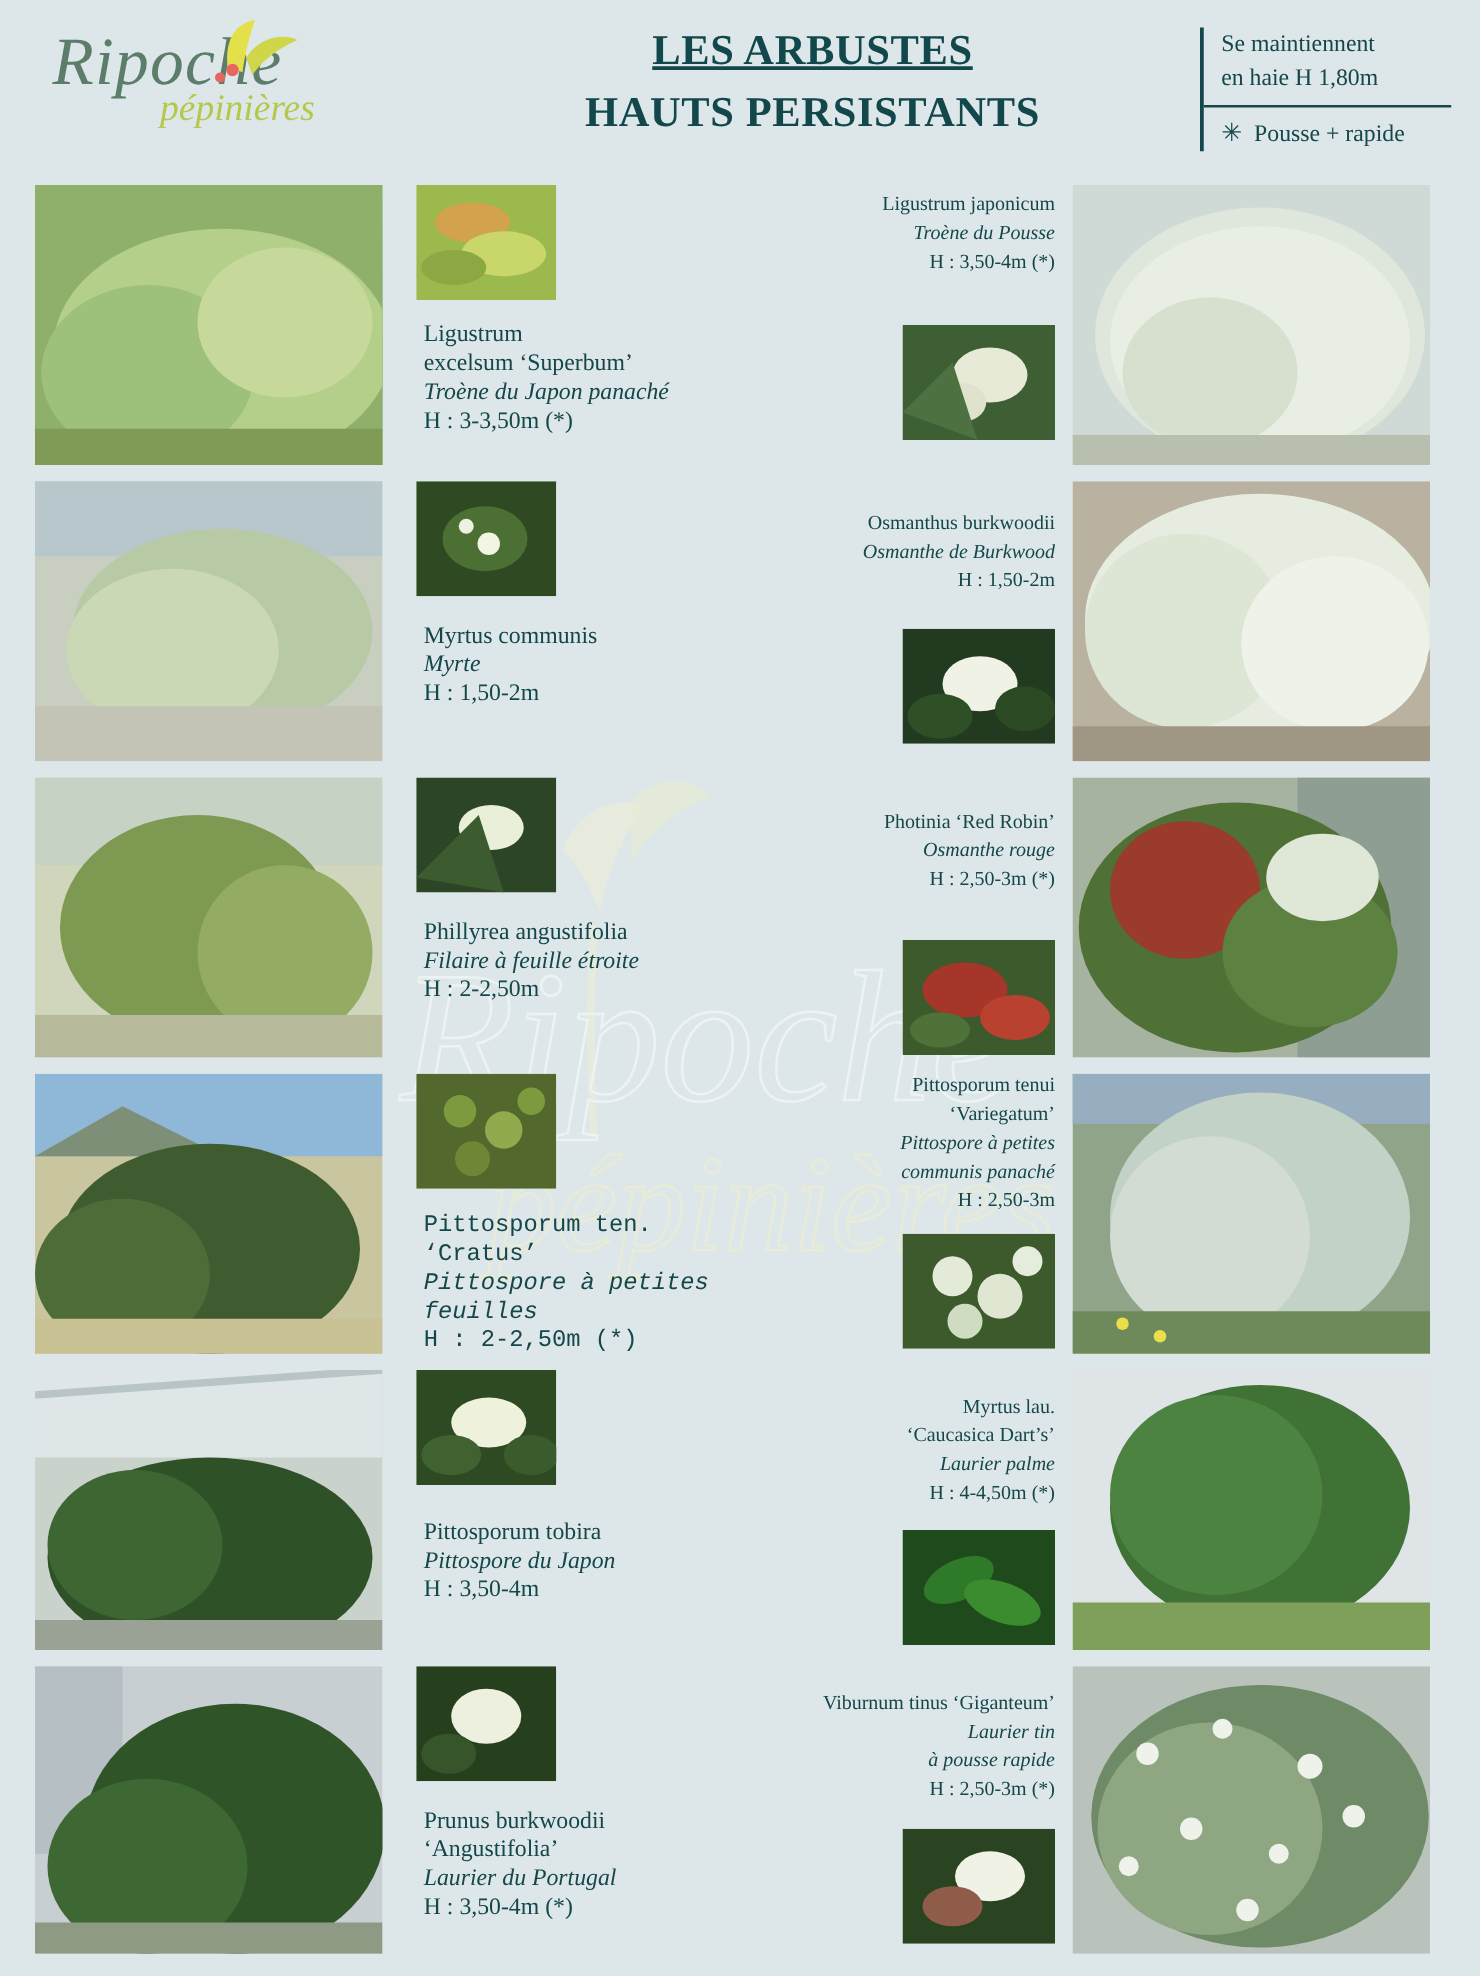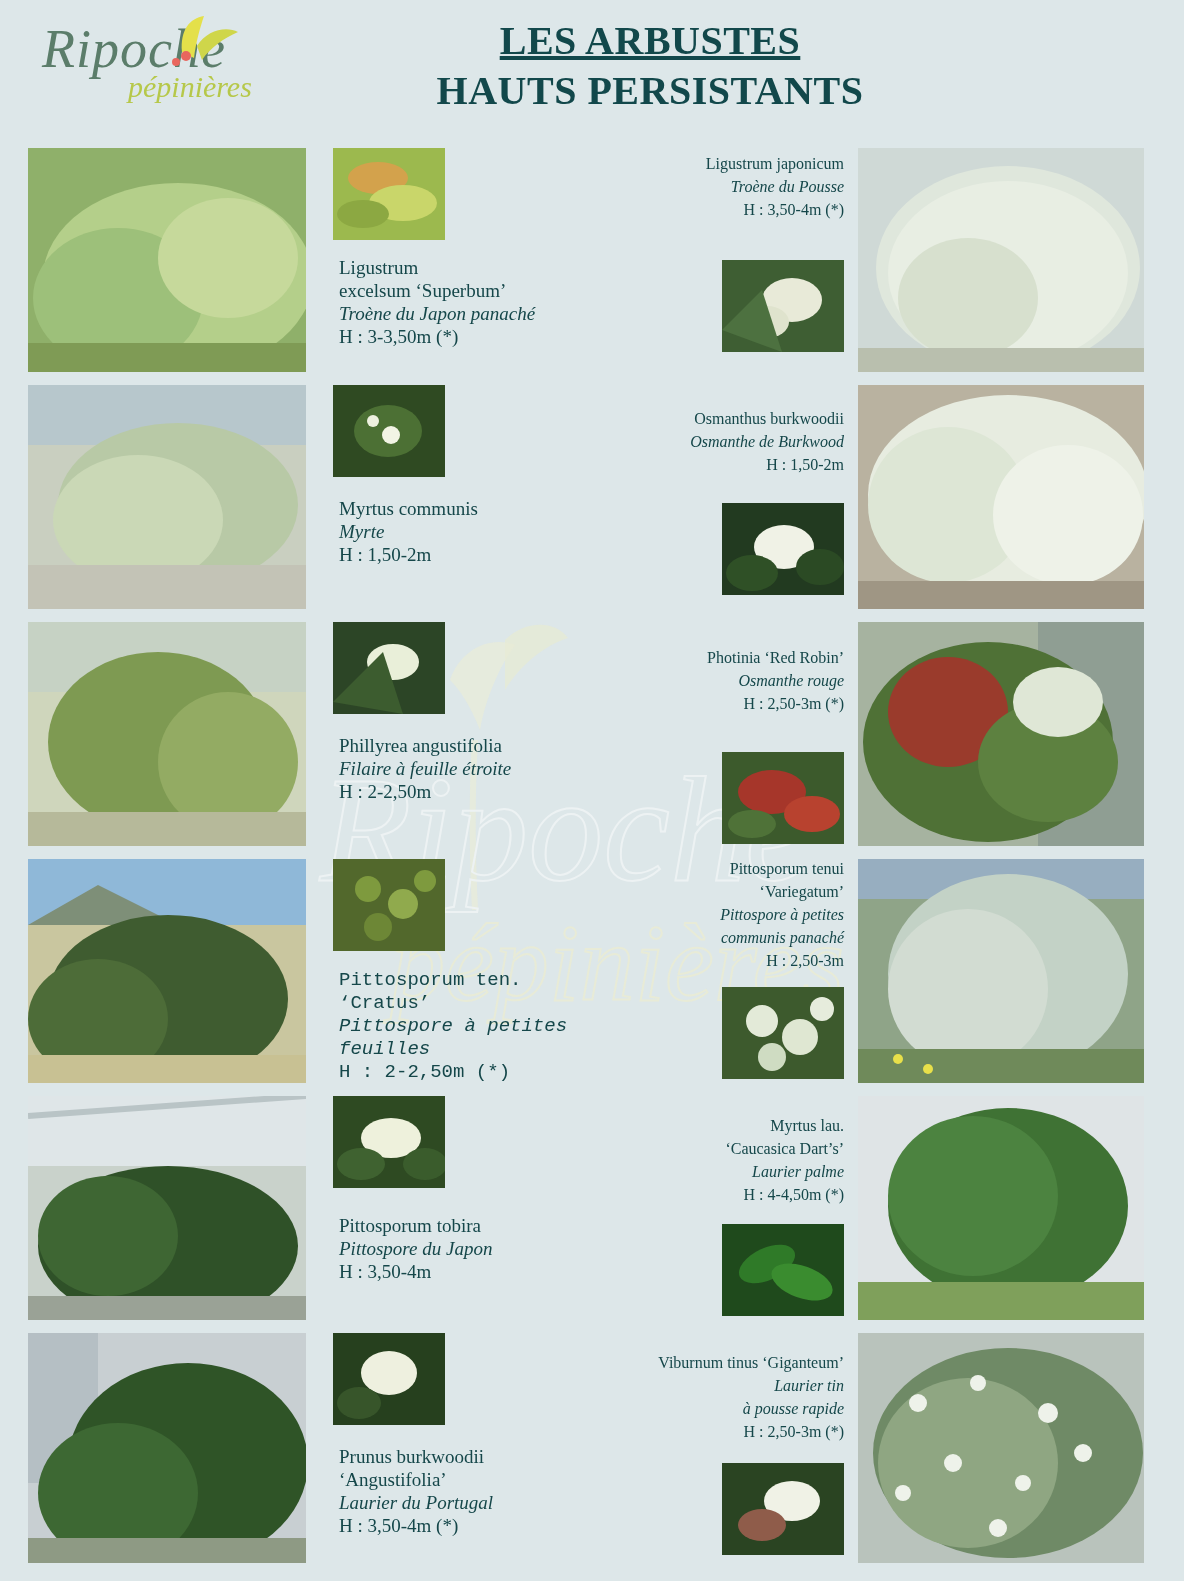--- a/index.html
+++ b/index.html
@@ -58,21 +58,21 @@
   .logo-leaf{
     position:absolute; left:110px; top:-6px;
   }
 
   .main-title{
     position:absolute;
     left:350px; top:16px;
     width:600px;
     text-align:center;
     font-weight:bold;
-    font-size:40px;
+    font-size:34px;
     line-height:50px;
     letter-spacing:.5px;
     color:#12484b;
   }
   .main-title .l1{ text-decoration:underline; }
 
   .legend{
     position:absolute;
     right:24px; top:22px;
     width:200px;
@@ -155,20 +155,29 @@
     </svg>
     <div class="logo-name">Ripoche</div>
     <div class="logo-sub">pépinières</div>
   </div>
 
   <div class="main-title">
     <div class="l1">LES ARBUSTES</div>
     <div class="l2">HAUTS PERSISTANTS</div>
   </div>
 
+  <div class="legend">
+    <div>Se maintiennent</div>
+    <div>en haie H 1,80m</div>
+    <div class="sep"></div>
+    <div>
+      <span class="star">✳</span>
+      &nbsp;<span>Pousse + rapide</span>
+    </div>
+  </div>
 </div>
 
 <div class="rows">
 
   <div class="row">
     <div class="photo big-left" style="background:linear-gradient(180deg,#9fc27a 0%,#7ba65c 35%,#6d9a52 70%,#8fae6b 100%);">
       <svg width="278" height="224" viewBox="0 0 278 224">
         <rect width="278" height="224" fill="#8fb06a"></rect>
         <ellipse cx="150" cy="130" rx="135" ry="95" fill="#b4cf8a"></ellipse>
         <ellipse cx="90" cy="150" rx="85" ry="70" fill="#9dc07a"></ellipse>

